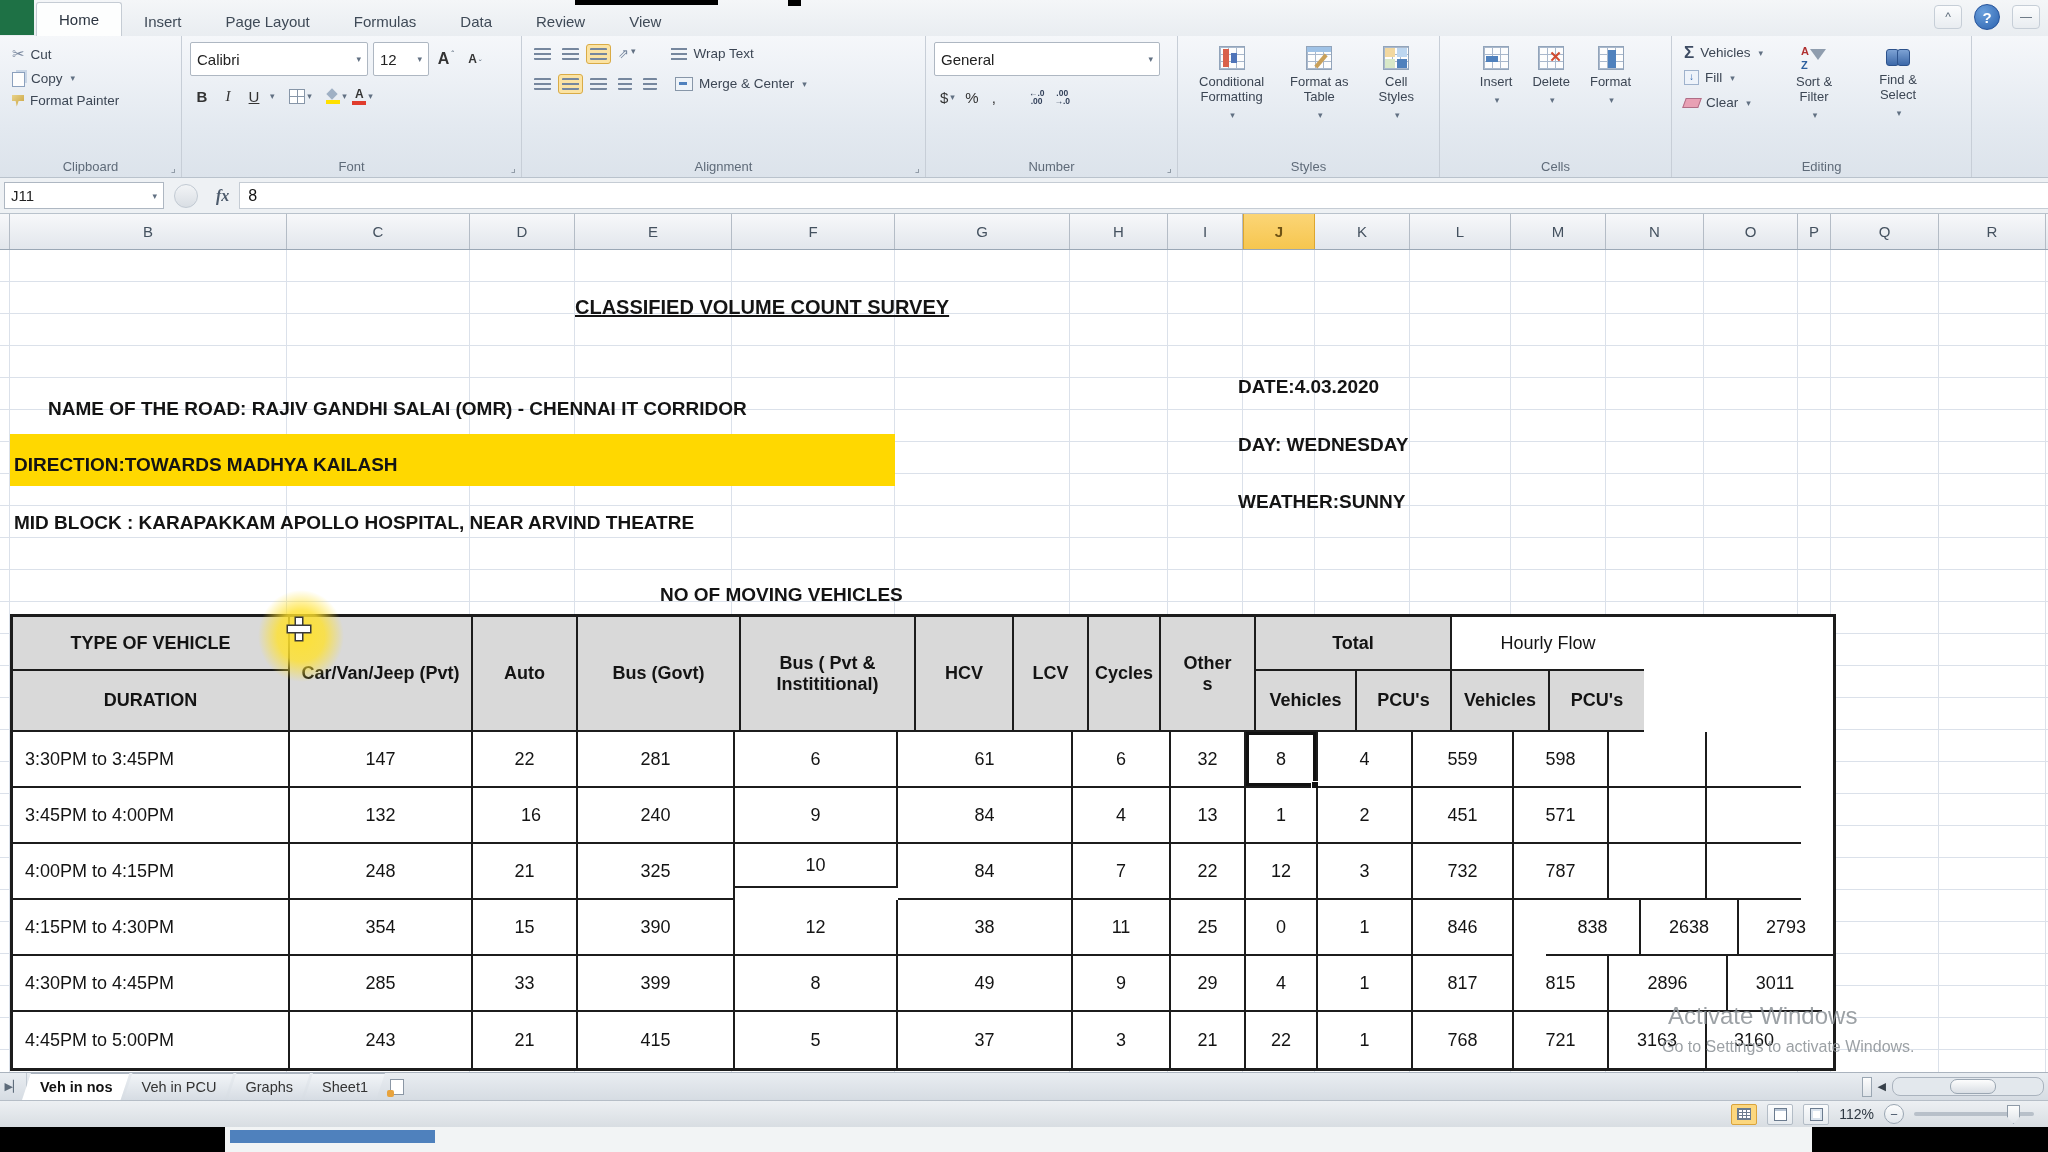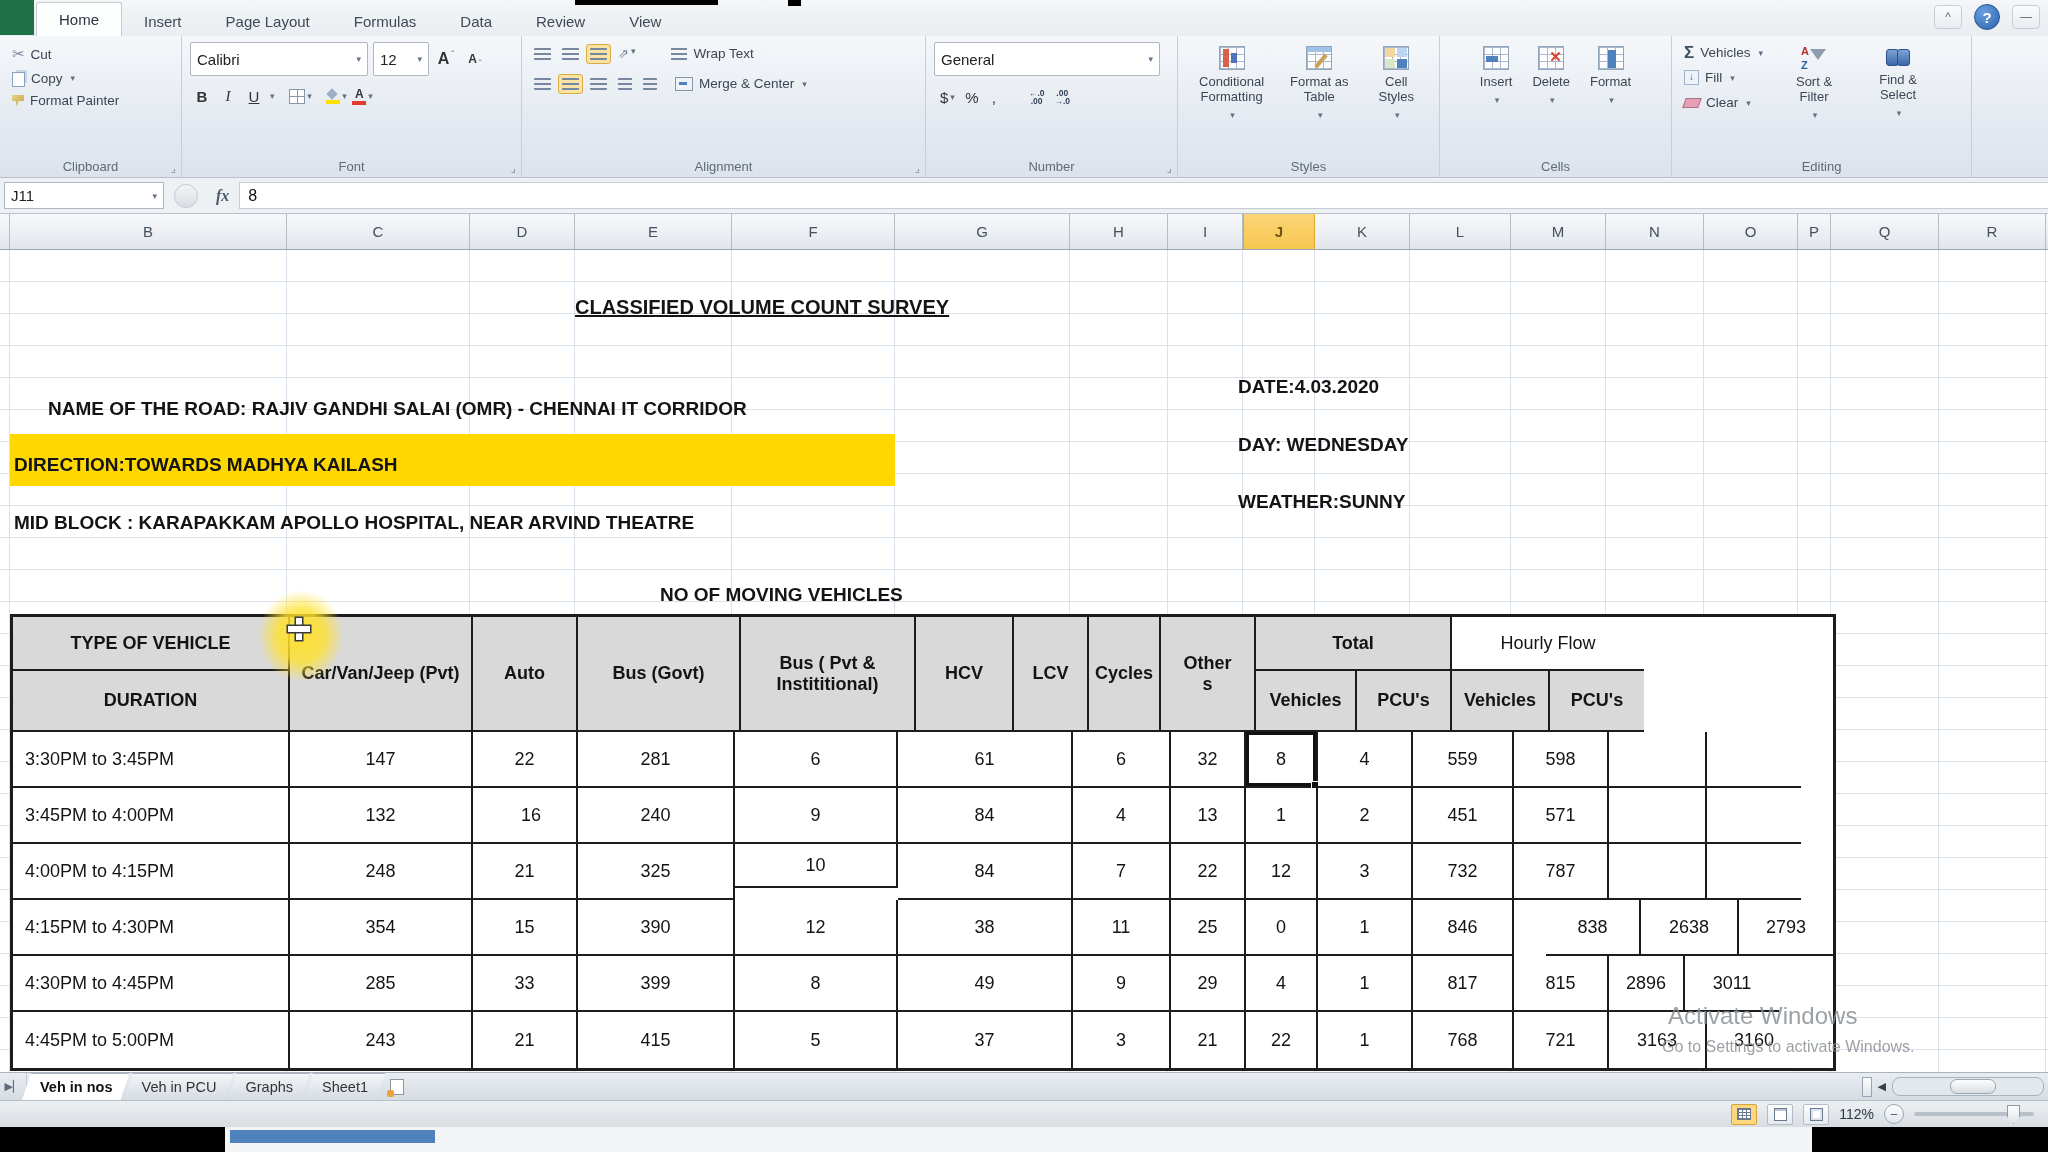--- a/index.html
+++ b/index.html
@@ -599,21 +599,21 @@
           <div class="tc" style="width: 105px; height: 56px;">33</div>
           <div class="tc" style="width: 157px; height: 56px;">399</div>
           <div class="tc" style="width: 163px; height: 56px;">8</div>
           <div class="tc" style="width: 175px; height: 56px;">49</div>
           <div class="tc" style="width: 98px; height: 56px;">9</div>
           <div class="tc" style="width: 75px; height: 56px;">29</div>
           <div class="tc" style="width: 72px; height: 56px;">4</div>
           <div class="tc" style="width: 95px; height: 56px;">1</div>
           <div class="tc" style="width: 101px; height: 56px;">817</div>
           <div class="tc" style="width: 95px; height: 56px;">815</div>
-          <div class="tc" style="width: 76px; height: 56px;">2896</div>
+          <div class="tc" style="width: 119px; height: 56px;">2896</div>
           <div class="tc" style="width: 94px; height: 56px; border-right: none;">3011</div>
         </div>
         <div class="trow">
           <div class="tc left" style="width: 277px; height: 56px; border-bottom: none;">4:45PM to 5:00PM</div>
           <div class="tc" style="width: 183px; height: 56px; border-bottom: none;">243</div>
           <div class="tc" style="width: 105px; height: 56px; border-bottom: none;">21</div>
           <div class="tc" style="width: 157px; height: 56px; border-bottom: none;">415</div>
           <div class="tc" style="width: 163px; height: 56px; border-bottom: none;">5</div>
           <div class="tc" style="width: 175px; height: 56px; border-bottom: none;">37</div>
           <div class="tc" style="width: 98px; height: 56px; border-bottom: none;">3</div>

